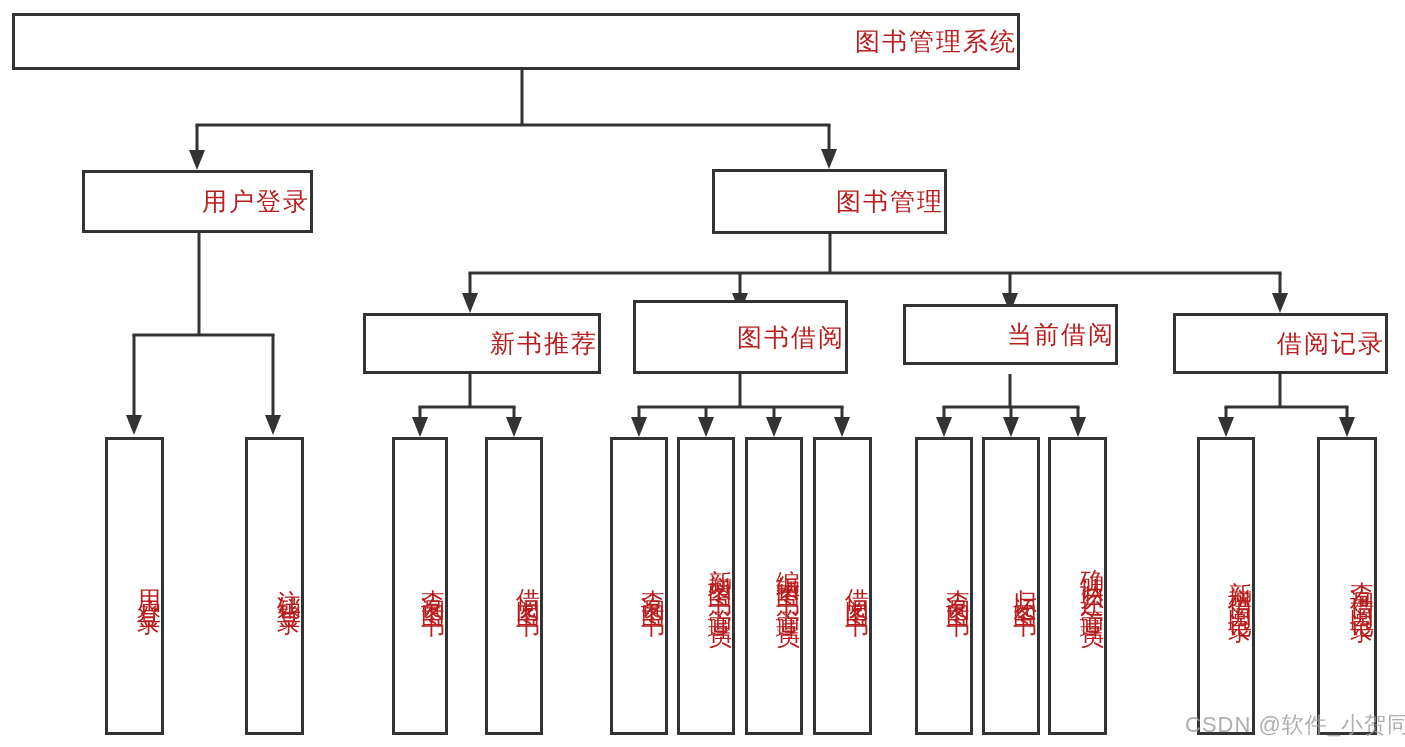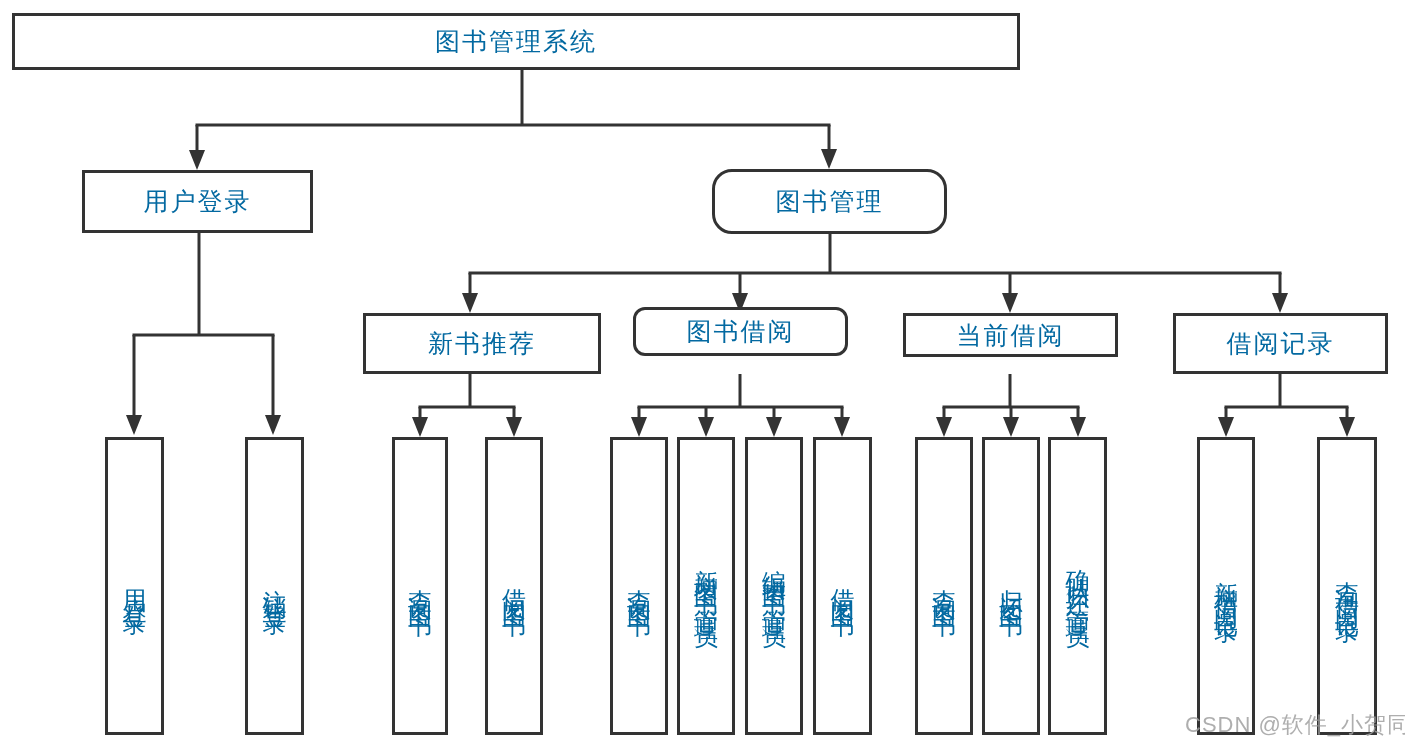--- a/index.html
+++ b/index.html
@@ -17,24 +17,24 @@
     width: 1405px; height: 747px;
     z-index: 1;
   }
   #wires line { stroke: #333333; stroke-width: 3; }
   #wires polygon { fill: #333333; }
   .node {
     position: absolute;
     box-sizing: border-box;
     background: #ffffff;
     border: 3px solid #333333;
-    color: #0369a1;
+    color: #b91c1c;
     display: flex;
     align-items: center;
-    justify-content: center;
+    justify-content: flex-end;
     z-index: 2;
   }
   .node.h { font-size: 25px; letter-spacing: 2px; }
   .node.root { font-size: 25px; letter-spacing: 2px; }
   .node.leaf { font-size: 24px; }
   .node.leaf .vtxt {
     writing-mode: vertical-rl;
     text-orientation: mixed;
     letter-spacing: 8px;
     line-height: 1;
@@ -133,31 +133,31 @@
     </g>
   </svg>
 
   <div class="node root" style="left:12px; top:13px; width:1008px; height:57px;">
     <span>图书管理系统</span>
   </div>
 
   <div class="node h" style="left:82px; top:170px; width:231px; height:63px;">
     <span>用户登录</span>
   </div>
-  <div class="node h" style="left:712px; top:169px; width:235px; height:65px;border-radius:20px;">
+  <div class="node h" style="left:712px; top:169px; width:235px; height:65px;">
     <span>图书管理</span>
   </div>
 
   <div class="node h" style="left:363px; top:313px; width:238px; height:61px;">
     <span>新书推荐</span>
   </div>
-  <div class="node h" style="left:633px; top:307px; width:215px; height:49px;border-radius:12px;">
+  <div class="node h" style="left:633px; top:300px; width:215px; height:74px;">
     <span>图书借阅</span>
   </div>
-  <div class="node h" style="left:903px; top:313px; width:215px; height:44px;">
+  <div class="node h" style="left:903px; top:304px; width:215px; height:61px;">
     <span>当前借阅</span>
   </div>
   <div class="node h" style="left:1173px; top:313px; width:215px; height:61px;">
     <span>借阅记录</span>
   </div>
 
   <div class="node leaf" style="left:105px; top:437px; width:59px; height:298px;">
     <span class="vtxt">用户登录</span>
   </div>
   <div class="node leaf" style="left:245px; top:437px; width:59px; height:298px;">

